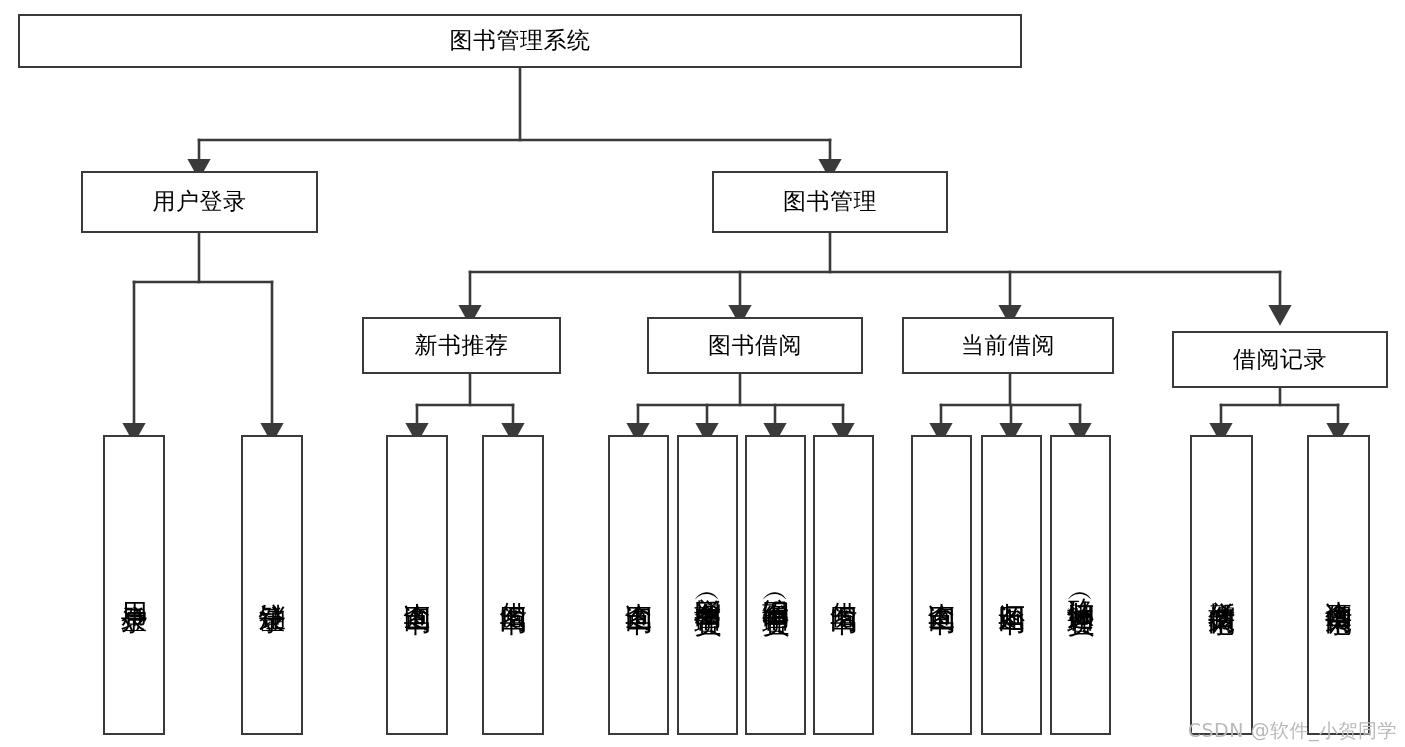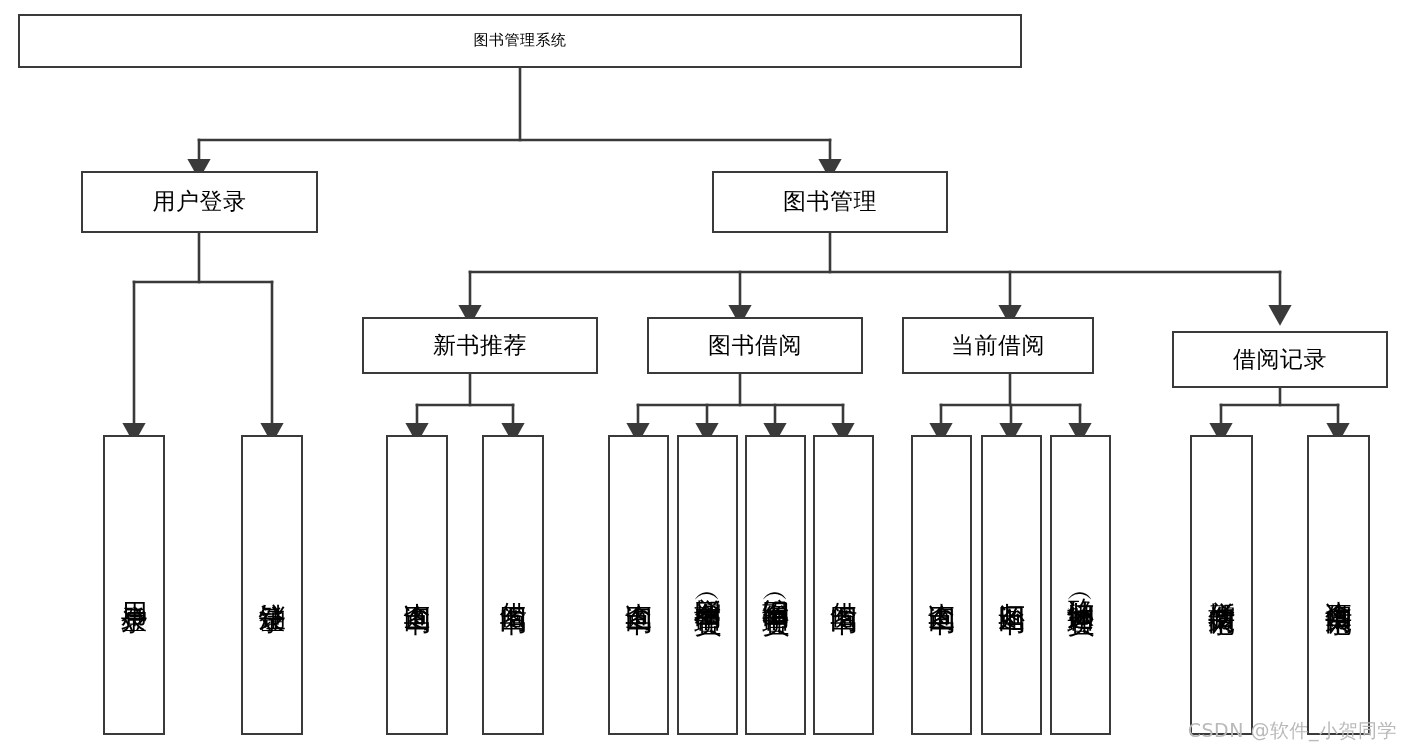--- a/index.html
+++ b/index.html
@@ -43,21 +43,21 @@
     color: #000000;
   }
   
   .node.horiz .label {
     writing-mode: horizontal-tb;
     font-size: 23px;
     letter-spacing: 0.5px;
     white-space: nowrap;
   }
   .node.root .label {
-    font-size: 15px;
+    font-size: 23px;
   }
   
   .node.vert {
     align-items: center;
     justify-content: center;
     padding: 4px 0;
   }
   .node.vert .label {
     writing-mode: vertical-rl;
     text-orientation: upright;
@@ -140,27 +140,27 @@
     <span class="label">图书管理系统</span>
   </div>
 
   <div class="node horiz" style="left:81px; top:171px; width:237px; height:62px;">
     <span class="label">用户登录</span>
   </div>
   <div class="node horiz" style="left:712px; top:171px; width:236px; height:62px;font-family:Liberation Serif, serif;">
     <span class="label">图书管理</span>
   </div>
 
-  <div class="node horiz" style="left:362px; top:317px; width:236px; height:57px;">
+  <div class="node horiz" style="left:362px; top:317px; width:199px; height:57px;">
     <span class="label">新书推荐</span>
   </div>
   <div class="node horiz" style="left:632px; top:317px; width:216px; height:57px;margin-left:15px;">
     <span class="label">图书借阅</span>
   </div>
-  <div class="node horiz" style="left:902px; top:317px; width:192px; height:57px;">
+  <div class="node horiz" style="left:902px; top:317px; width:212px; height:57px;">
     <span class="label">当前借阅</span>
   </div>
   <div class="node horiz" style="left:1172px; top:331px; width:216px; height:57px;">
     <span class="label">借阅记录</span>
   </div>
 
   <div class="node vert" style="left:103px; top:435px; width:62px; height:300px;">
     <span class="label">用户登录</span>
   </div>
   <div class="node vert" style="left:241px; top:435px; width:62px; height:300px;">

